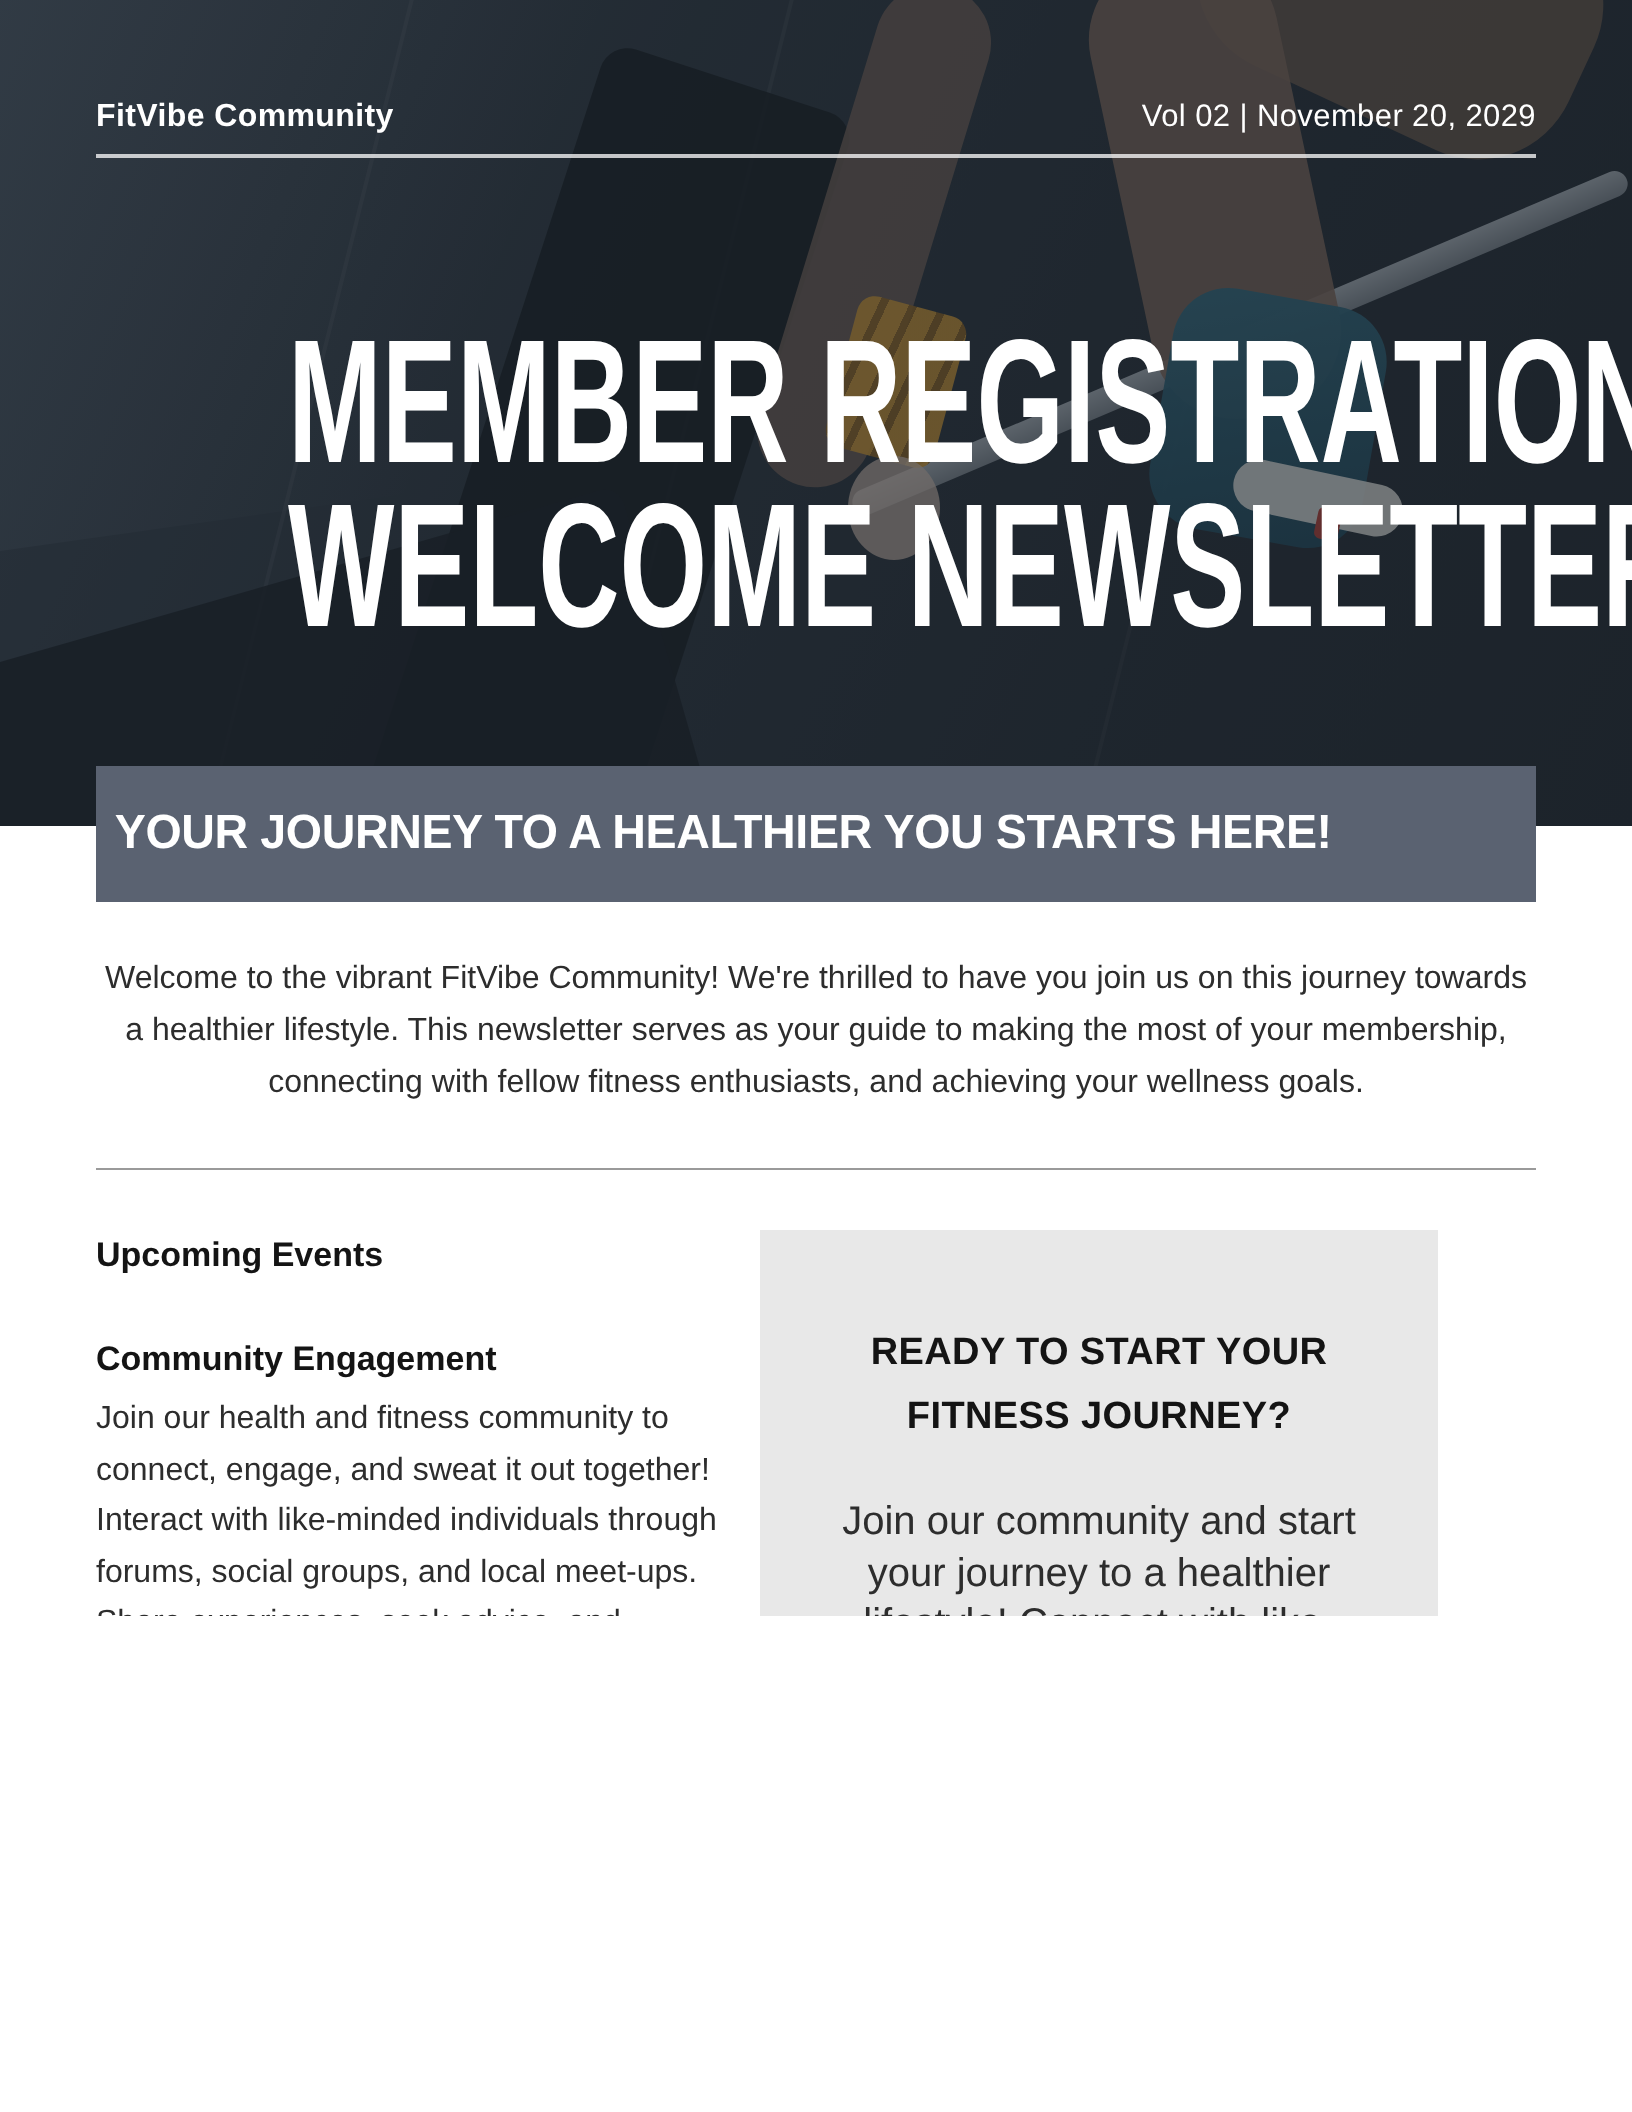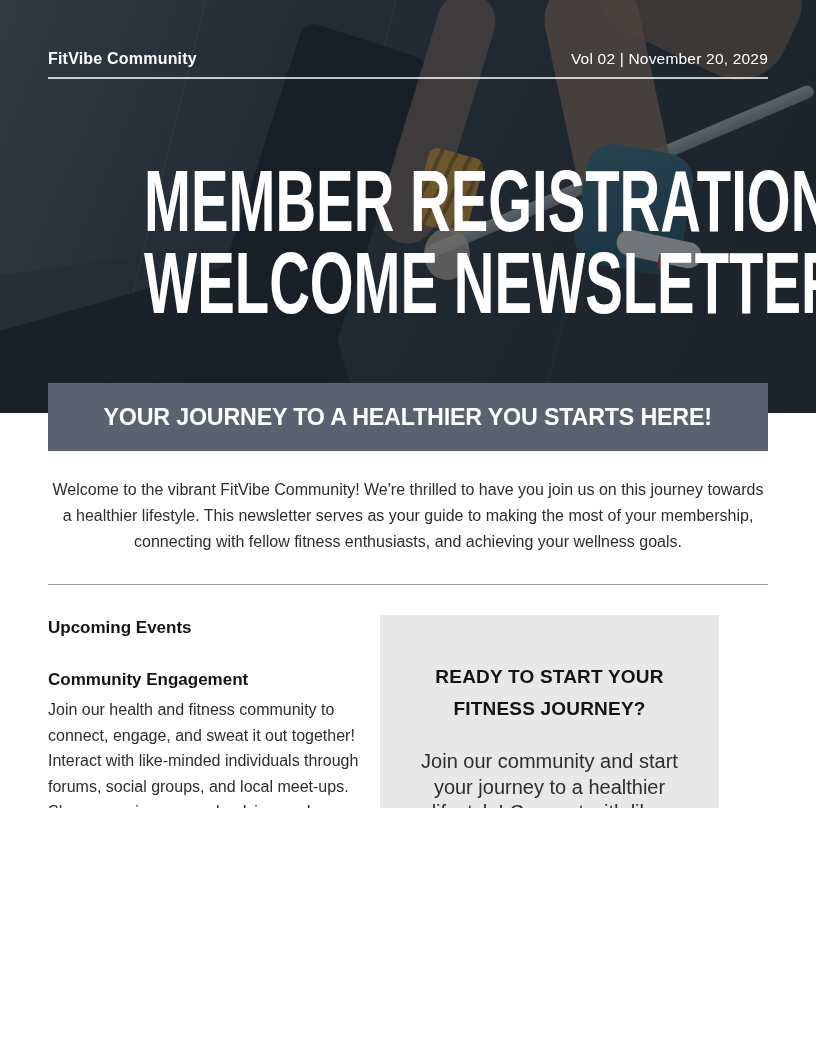--- a/index.html
+++ b/index.html
@@ -106,21 +106,21 @@
     letter-spacing: 0;
   }
   .hero-title span { display: block; transform: scaleX(0.64); transform-origin: 50% 50%; white-space: nowrap; }
 
   
   .banner {
     position: relative; z-index: 4;
     margin: -30px 48px 0;
     height: 68px;
     background: var(--banner-bg, #5a6271);
-    display: flex; align-items: center; justify-content: center;
+    display: flex; align-items: center; justify-content: flex-start;
   }
   .banner span {
     color: #ffffff; font-size: 24px; font-weight: 700; letter-spacing: -0.2px;
     transform: scaleX(0.97); white-space: nowrap;
   }
 
   
   .intro {
     margin: 26px 48px 0;
     text-align: center;

